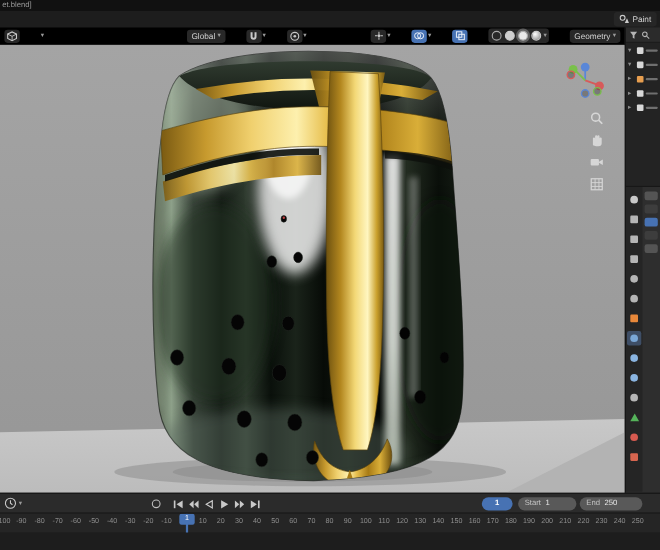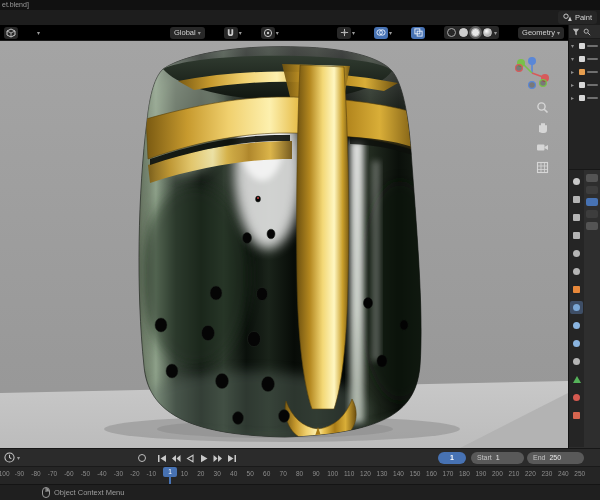--- a/index.html
+++ b/index.html
@@ -536,22 +536,14 @@
       <span class="tick" style="left: 530.36px;">220</span>
       <span class="tick" style="left: 546.84px;">230</span>
       <span class="tick" style="left: 563.32px;">240</span>
       <span class="tick" style="left: 579.8px;">250</span>
       <div class="playhead">
       <div class="ph-line"></div>
       <div class="ph-cap">1</div>
     </div>
     </div>
 
-  <div class="statusbar">
-    <svg width="8" height="11" viewBox="0 0 8 11">
-      <rect x="0.5" y="0.5" width="7" height="10" rx="3.5" fill="none" stroke="#9a9a9a"></rect>
-      <path d="M4,1 4,5" stroke="#9a9a9a"></path>
-      <path d="M4.4,1 Q7,1.2 7,4.6 L4.4,4.6 Z" fill="#9a9a9a"></path>
-    </svg>
-    <span>Object Context Menu</span>
-  </div>
 
 </div>
 
 </body></html>

